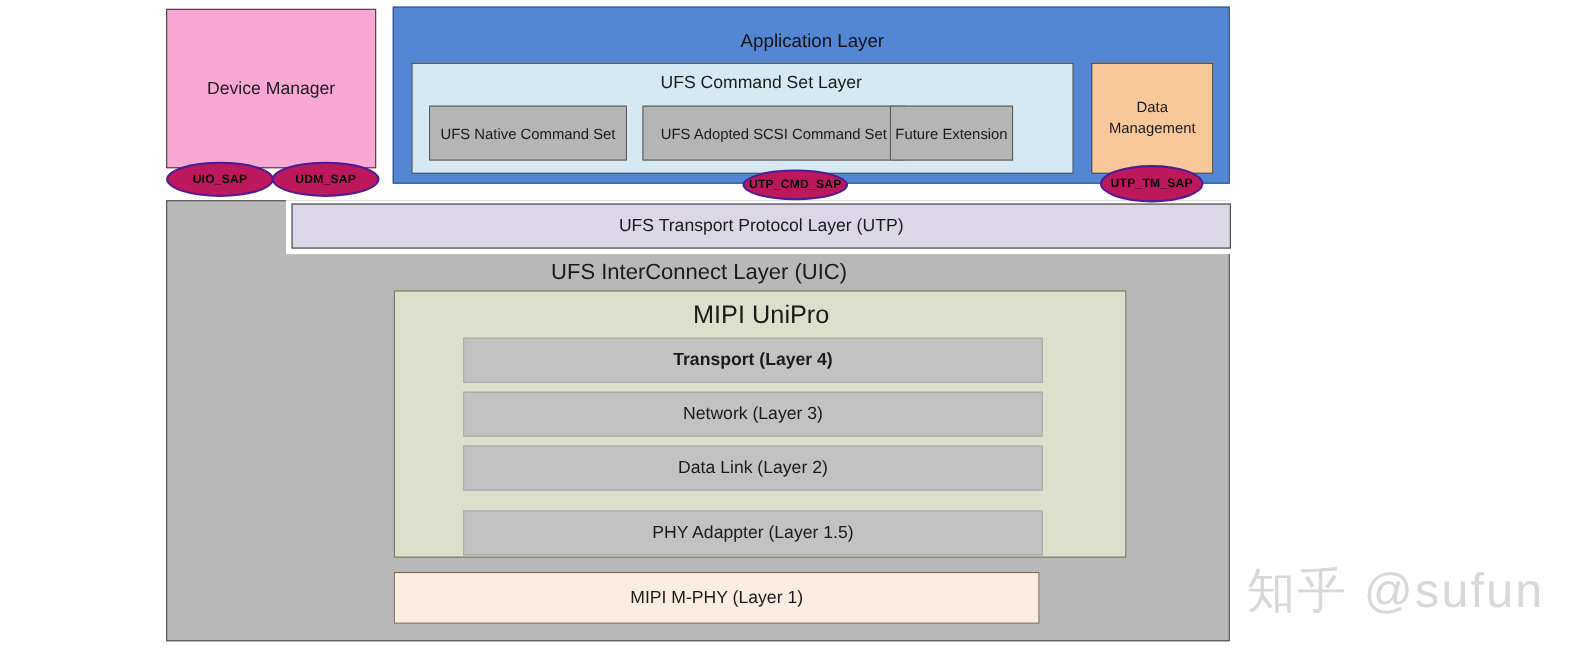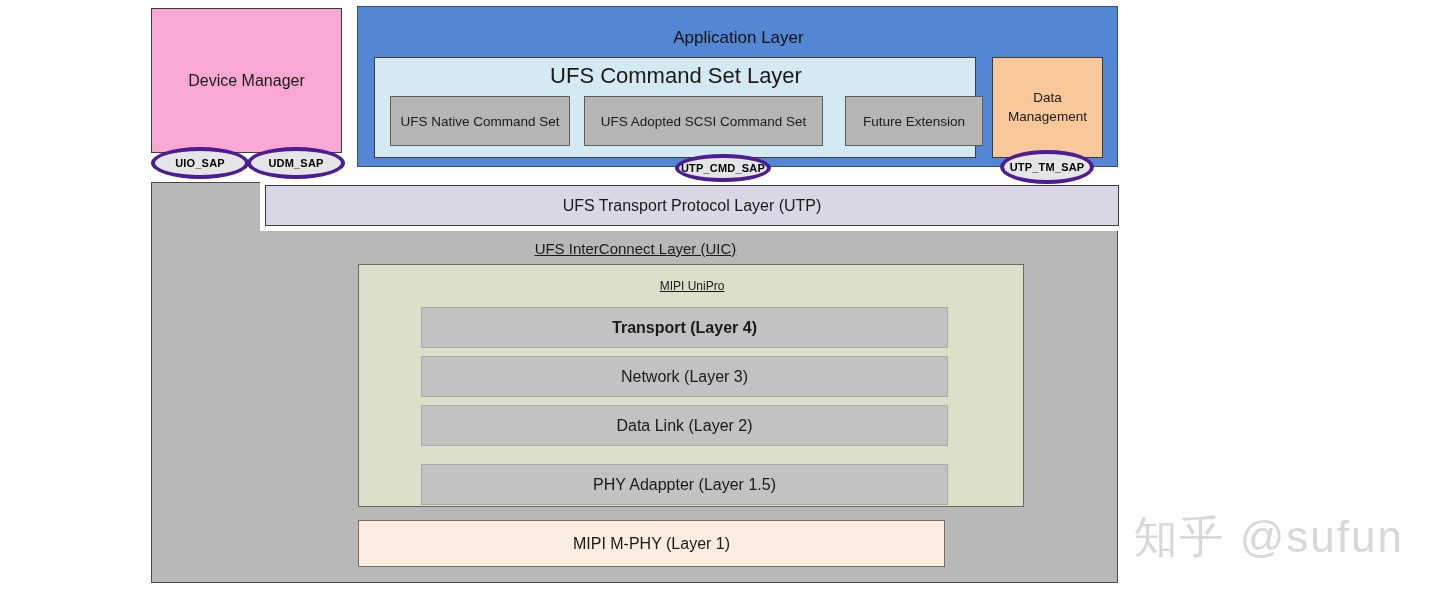--- a/index.html
+++ b/index.html
@@ -55,34 +55,34 @@
     color: #111111;
   }
 
   #ufs-command-set-layer {
     left: 16px; top: 50px;
     width: 602px; height: 101px;
     background: #D4E9F2;
     border: 1px solid #3c3c3c;
   }
   #ufs-command-set-layer-title {
-    left: 0; top: 5px;
+    left: 16px; top: 5px;
     width: 602px; height: 26px;
-    font-size: 22px;
+    font-size: 16px;
   }
   .cmd-set-box {
     top: 38px;
     height: 50px;
     background: #B5B5B5;
     border: 1px solid #5c5c5c;
     font-size: 13.5px;
   }
   #cmd-box-0 { left: 15px;  width: 180px; }
   #cmd-box-1 { left: 209px; width: 239px; }
-  #cmd-box-2 { left: 470px; width: 138px; }
+  #cmd-box-2 { left: 434px; width: 112px; }
 
   #task-management {
     left: 634px; top: 50px;
     width: 111px; height: 101px;
     background: #F8C79A;
     border: 1px solid #3c3c3c;
     font-size: 13.5px;
     line-height: 1.35;
     flex-direction: column;
   }
@@ -106,35 +106,33 @@
     left: 113px; top: 2px;
     width: 854px; height: 41px;
     background: #DCD7E6;
     border: 1px solid #3c3c3c;
     font-size: 16px;
   }
 
   #uic-title {
     left: 0; top: 52px;
     width: 967px; height: 26px;
-    font-size: 15px;
-    text-decoration: underline;
+    font-size: 20px;
   }
 
   #mipi-unipro {
     left: 206px; top: 81px;
     width: 666px; height: 243px;
     background: #DCE0CA;
     border: 1px solid #6b6b5a;
   }
   #mipi-unipro-title {
     left: 0; top: 8px;
     width: 666px; height: 26px;
-    font-size: 12px;
-    text-decoration: underline;
+    font-size: 23px;
   }
   .unipro-sublayer {
     left: 62px;
     width: 527px;
     height: 41px;
     background: #C2C2C2;
     border: 1px solid #a9a9a9;
     font-size: 16px;
   }
   #unipro-sub-0 { top: 42px; font-weight: bold; }
@@ -145,22 +143,22 @@
   #mipi-mphy {
     left: 206px; top: 337px;
     width: 587px; height: 47px;
     background: #FBEDE0;
     border: 1px solid #7a6a5a;
     font-size: 16px;
   }
 
   
   .sap-ellipse {
-    background: #e5e5e5;
-    border: 4px solid #4c1d95;
+    background: #be185d;
+    border: 2px solid #4c1d95;
     border-radius: 50%;
     color: #000000;
     font-size: 11px;
     font-weight: bold;
     letter-spacing: 0.2px;
   }
   #sap-uio      { left: 151px;  top: 147px; width: 98px;  height: 32px; }
   #sap-udm      { left: 247px;  top: 147px; width: 98px;  height: 32px; }
   #sap-utp-cmd  { left: 675px;  top: 154px; width: 96px;  height: 28px; }
   #sap-utp-tm   { left: 1000px; top: 150px; width: 94px;  height: 34px; }

